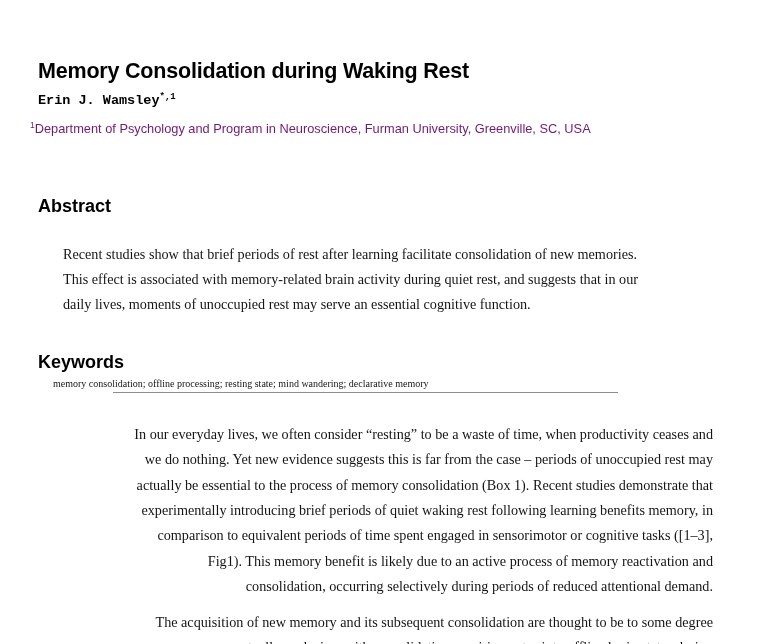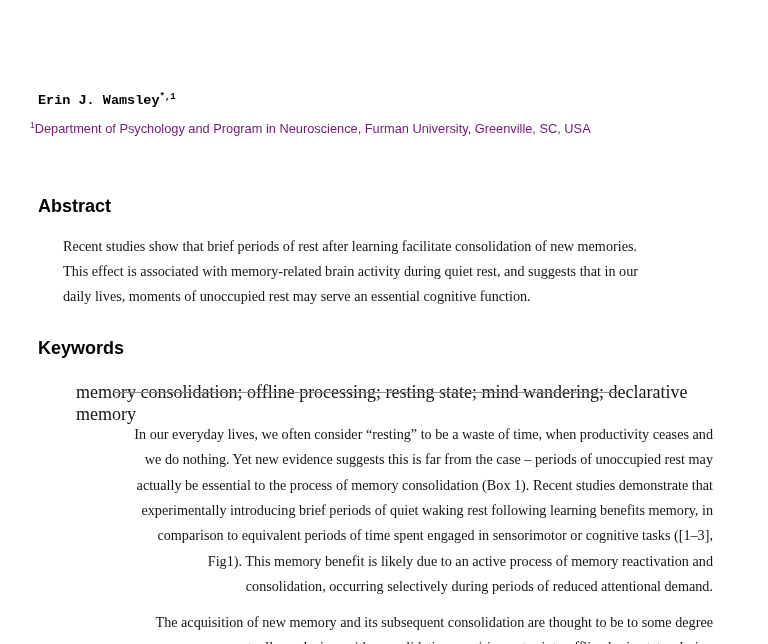--- a/index.html
+++ b/index.html
@@ -78,42 +78,42 @@
   .section-heading {
     position: absolute;
     left: 38px;
     font-family: "Liberation Sans", sans-serif;
     font-weight: bold;
     font-size: 18px;
     line-height: 20px;
     color: #000;
   }
   #abstract-heading { top: 181px; }
-  #keywords-heading { top: 323px; text-align: center; }
+  #keywords-heading { top: 337px; text-align: center; }
 
   
   .abstract-body {
     position: absolute;
     left: 63px;
-    top: 220px;
+    top: 228px;
     width: 600px;
     font-family: "Liberation Serif", serif;
     font-size: 14.2px;
     line-height: 25px;
     text-align: left;
     color: #141414;
   }
 
   .keywords-body {
     position: absolute;
-    left: 76px;
+    left: 53px;
     top: 363px;
     width: 620px;
     font-family: "Liberation Serif", serif;
-    font-size: 18px;
+    font-size: 10px;
     line-height: 22px;
     color: #141414;
   }
 
   .divider {
     position: absolute;
     left: 113px;
     top: 392px;
     width: 505px;
     height: 0;
@@ -133,20 +133,21 @@
     color: #141414;
   }
   #para-1 { top: 408px; }
   #para-2 { top: 596px; }
 </style>
 </head>
 <body>
 
 <div class="page">
 
+  <h1 class="article-title">Memory Consolidation during Waking Rest</h1>
 
   <div class="author-line">
     <span>Erin J. Wamsley</span><sup>*,1</sup>
   </div>
 
   <div class="affiliation">
     <sup>1</sup><span>Department of Psychology and Program in Neuroscience, Furman University, Greenville, SC, USA</span>
   </div>
 
   <h2 class="section-heading" id="abstract-heading">Abstract</h2>

